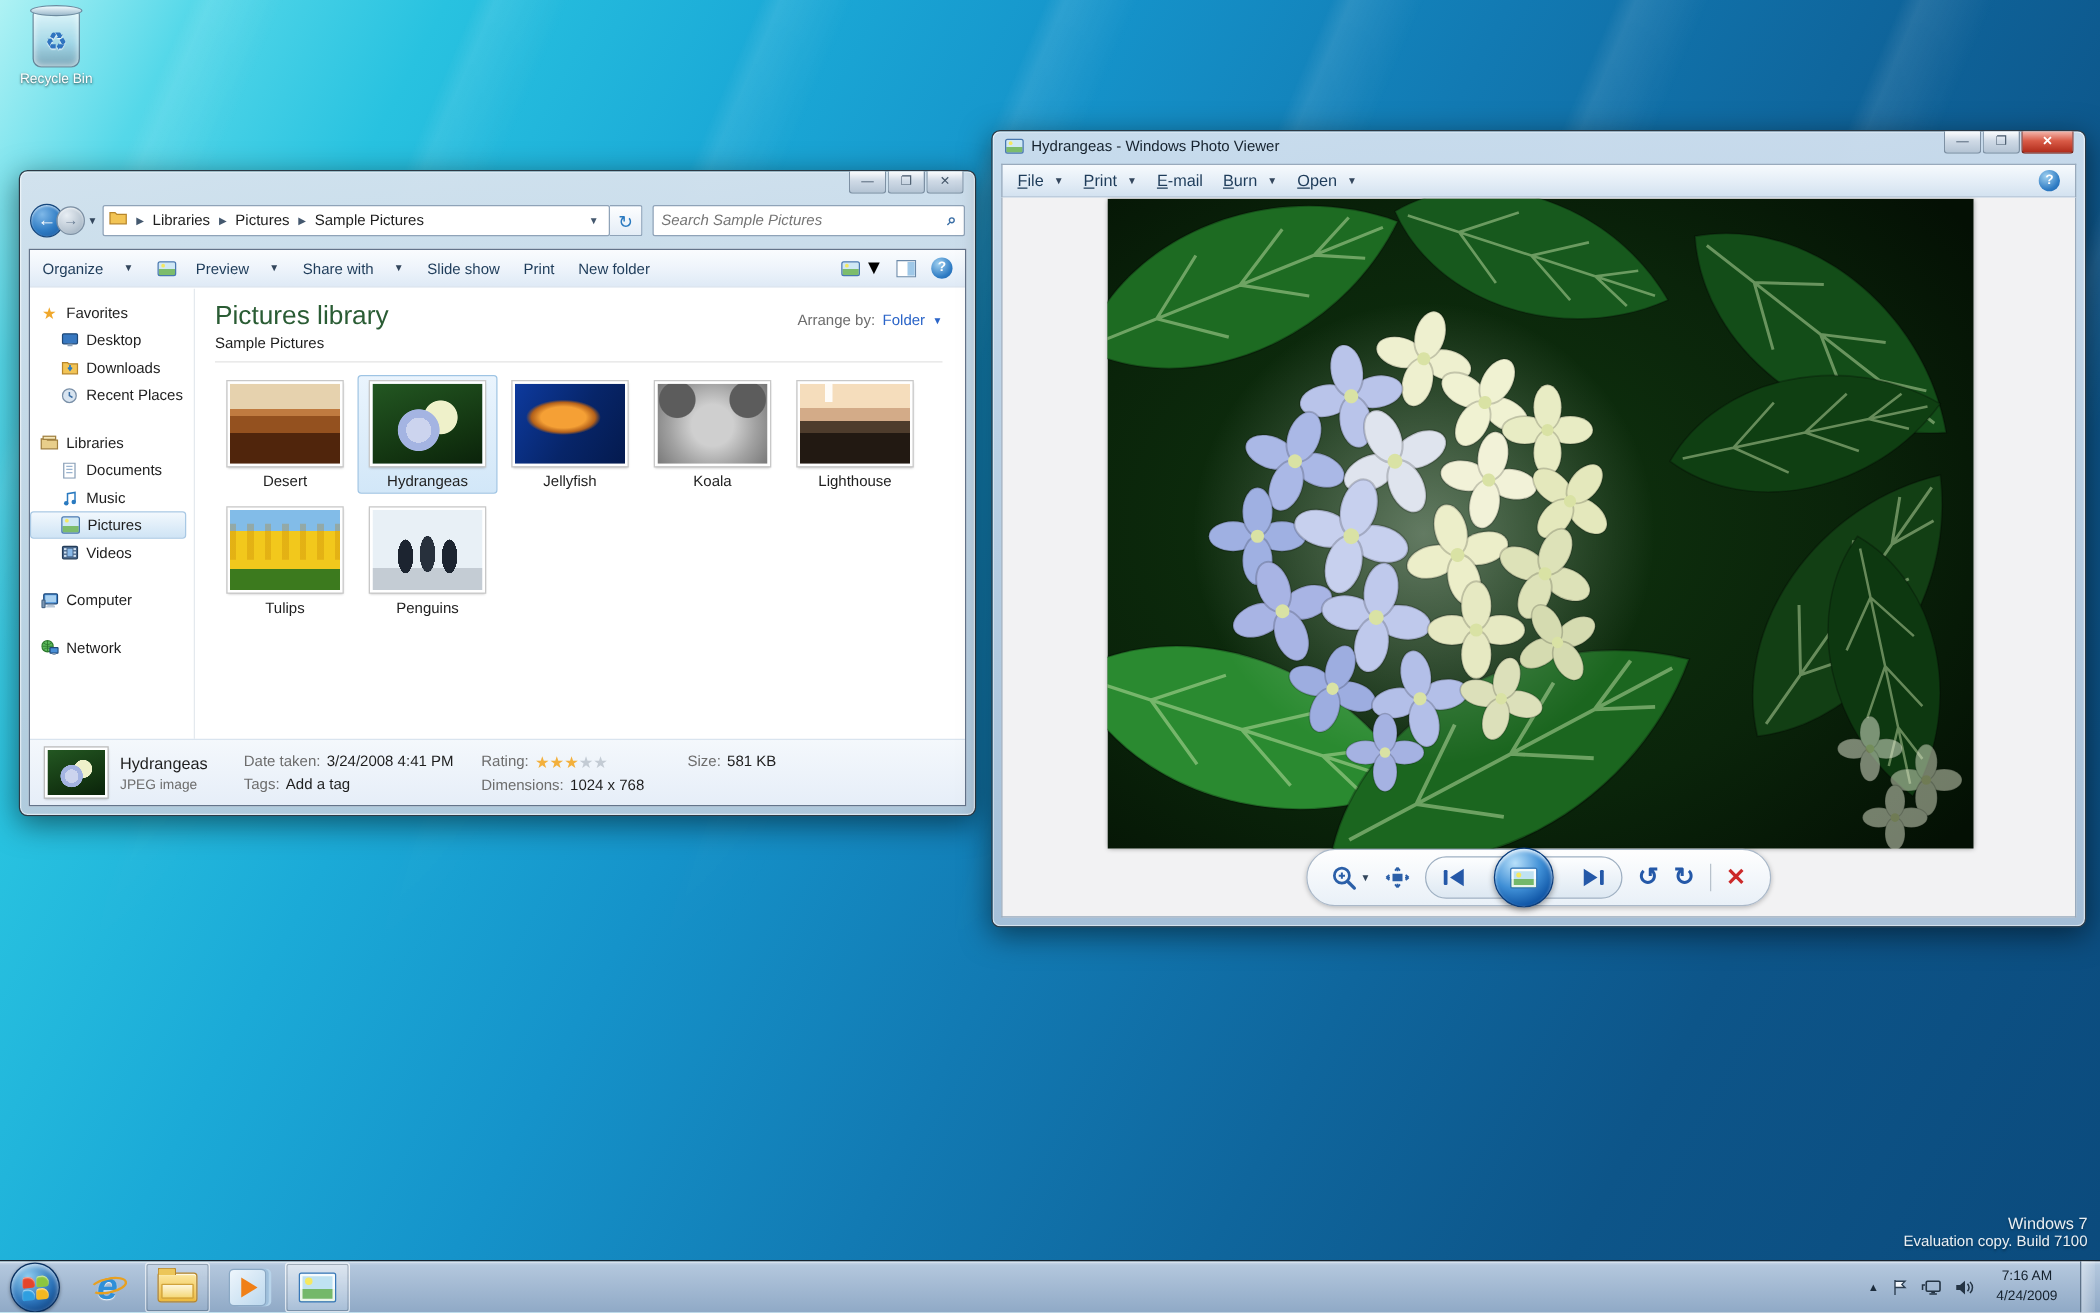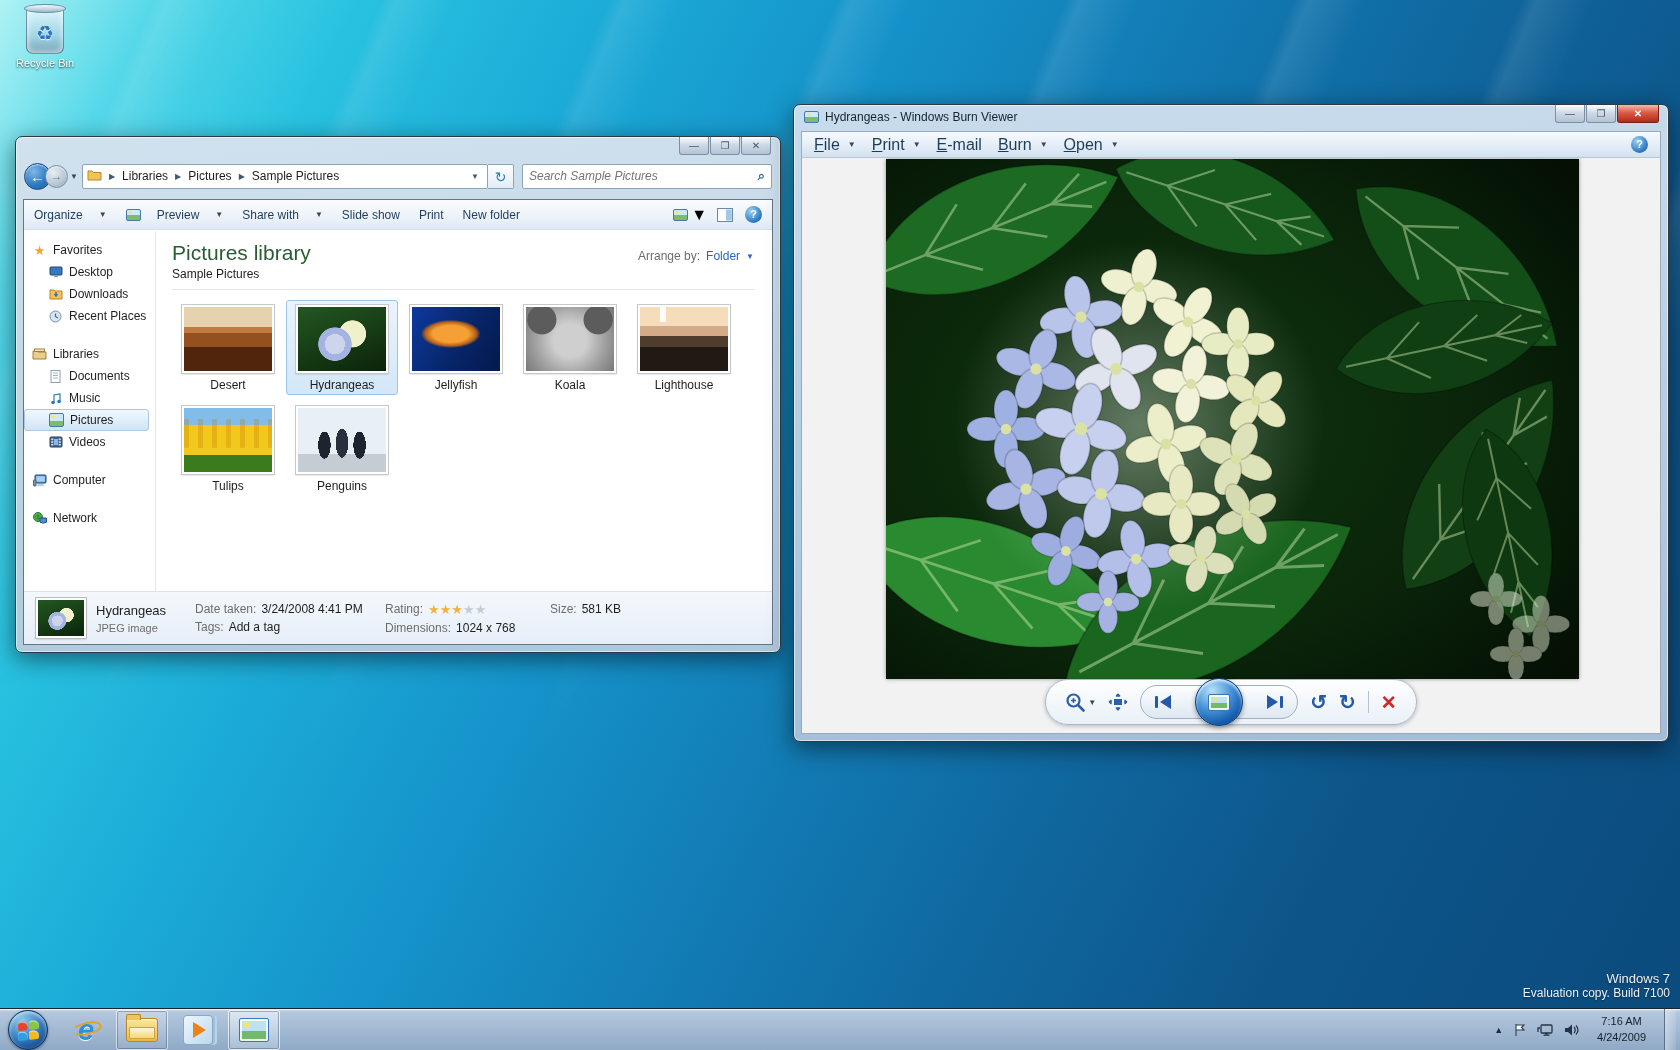--- a/index.html
+++ b/index.html
@@ -110,21 +110,21 @@
   .dcol.c2 { margin-left:14px; width:190px; }
   .dcol.c3 { width:165px; }
   .dcol.c4 { width:120px; }
   .star { font-size:13px; } .star.on { color:#f3b03c; } .star.off { color:#c3cbd4; }
 
   
   #viewer { left:793px; top:104px; width:876px; height:638px; }
   .pv-title { position:absolute; left:10px; top:5px; display:flex; align-items:center; gap:6px; font-size:12px; color:#16222e; }
   #pv-menu { position:absolute; left:7px; right:7px; top:26px; height:27px; background:linear-gradient(180deg,#f6fafd,#e2ecf6 60%,#d3e2f0);
     border:1px solid #99aabc; border-bottom-color:#b9c8d8; display:flex; align-items:center; padding:0 12px; }
-  .menu-item { font-size:16px; color:#1e3c5a; margin-right:8px; display:inline-block; }
+  .menu-item { font-size:13px; color:#1e3c5a; margin-right:8px; display:inline-block; }
   .menu-item::first-letter { text-decoration:underline; }
   .menu-dd { font-size:8px; color:#33465c; margin-right:16px; }
   .menu-sp { width:8px; }
   #pv-menu .helpbtn { margin-left:auto; }
   #pv-client { position:absolute; left:7px; right:7px; top:53px; bottom:7px; background:#f2f2f3; border:1px solid #99aabc; border-top:none; overflow:hidden; }
   #photo { position:absolute; left:84px; top:1px; width:693px; height:520px; box-shadow:0 0 4px rgba(0,0,0,.4); }
   #pv-toolbar { position:absolute; left:50%; transform:translateX(-50%); bottom:8px; width:372px; height:46px;
     background:linear-gradient(180deg,rgba(255,255,255,.95),rgba(232,240,248,.9)); border:1px solid #aab8c8; border-radius:23px;
     box-shadow:0 1px 4px rgba(0,0,0,.25); display:flex; align-items:center; justify-content:center; gap:12px; }
   .tb { display:flex; align-items:center; gap:2px; }
@@ -456,21 +456,21 @@
         </div>
       </div>
     </div>
   </div>
 
   <div class="win glass-pv" id="viewer">
     <div class="pv-title">
       <span class="picico-s">
           <i></i>
         </span>
-      <span>Hydrangeas - Windows Burn Viewer</span>
+      <span>Hydrangeas - Windows Photo Viewer</span>
     </div>
     <div class="capbtns">
       <div class="capbtn">—</div>
       <div class="capbtn">❐</div>
       <div class="capbtn close-red">✕</div>
     </div>
 
     <div id="pv-menu">
       <span class="menu-item">File</span>
       <span class="menu-dd">▼</span>

